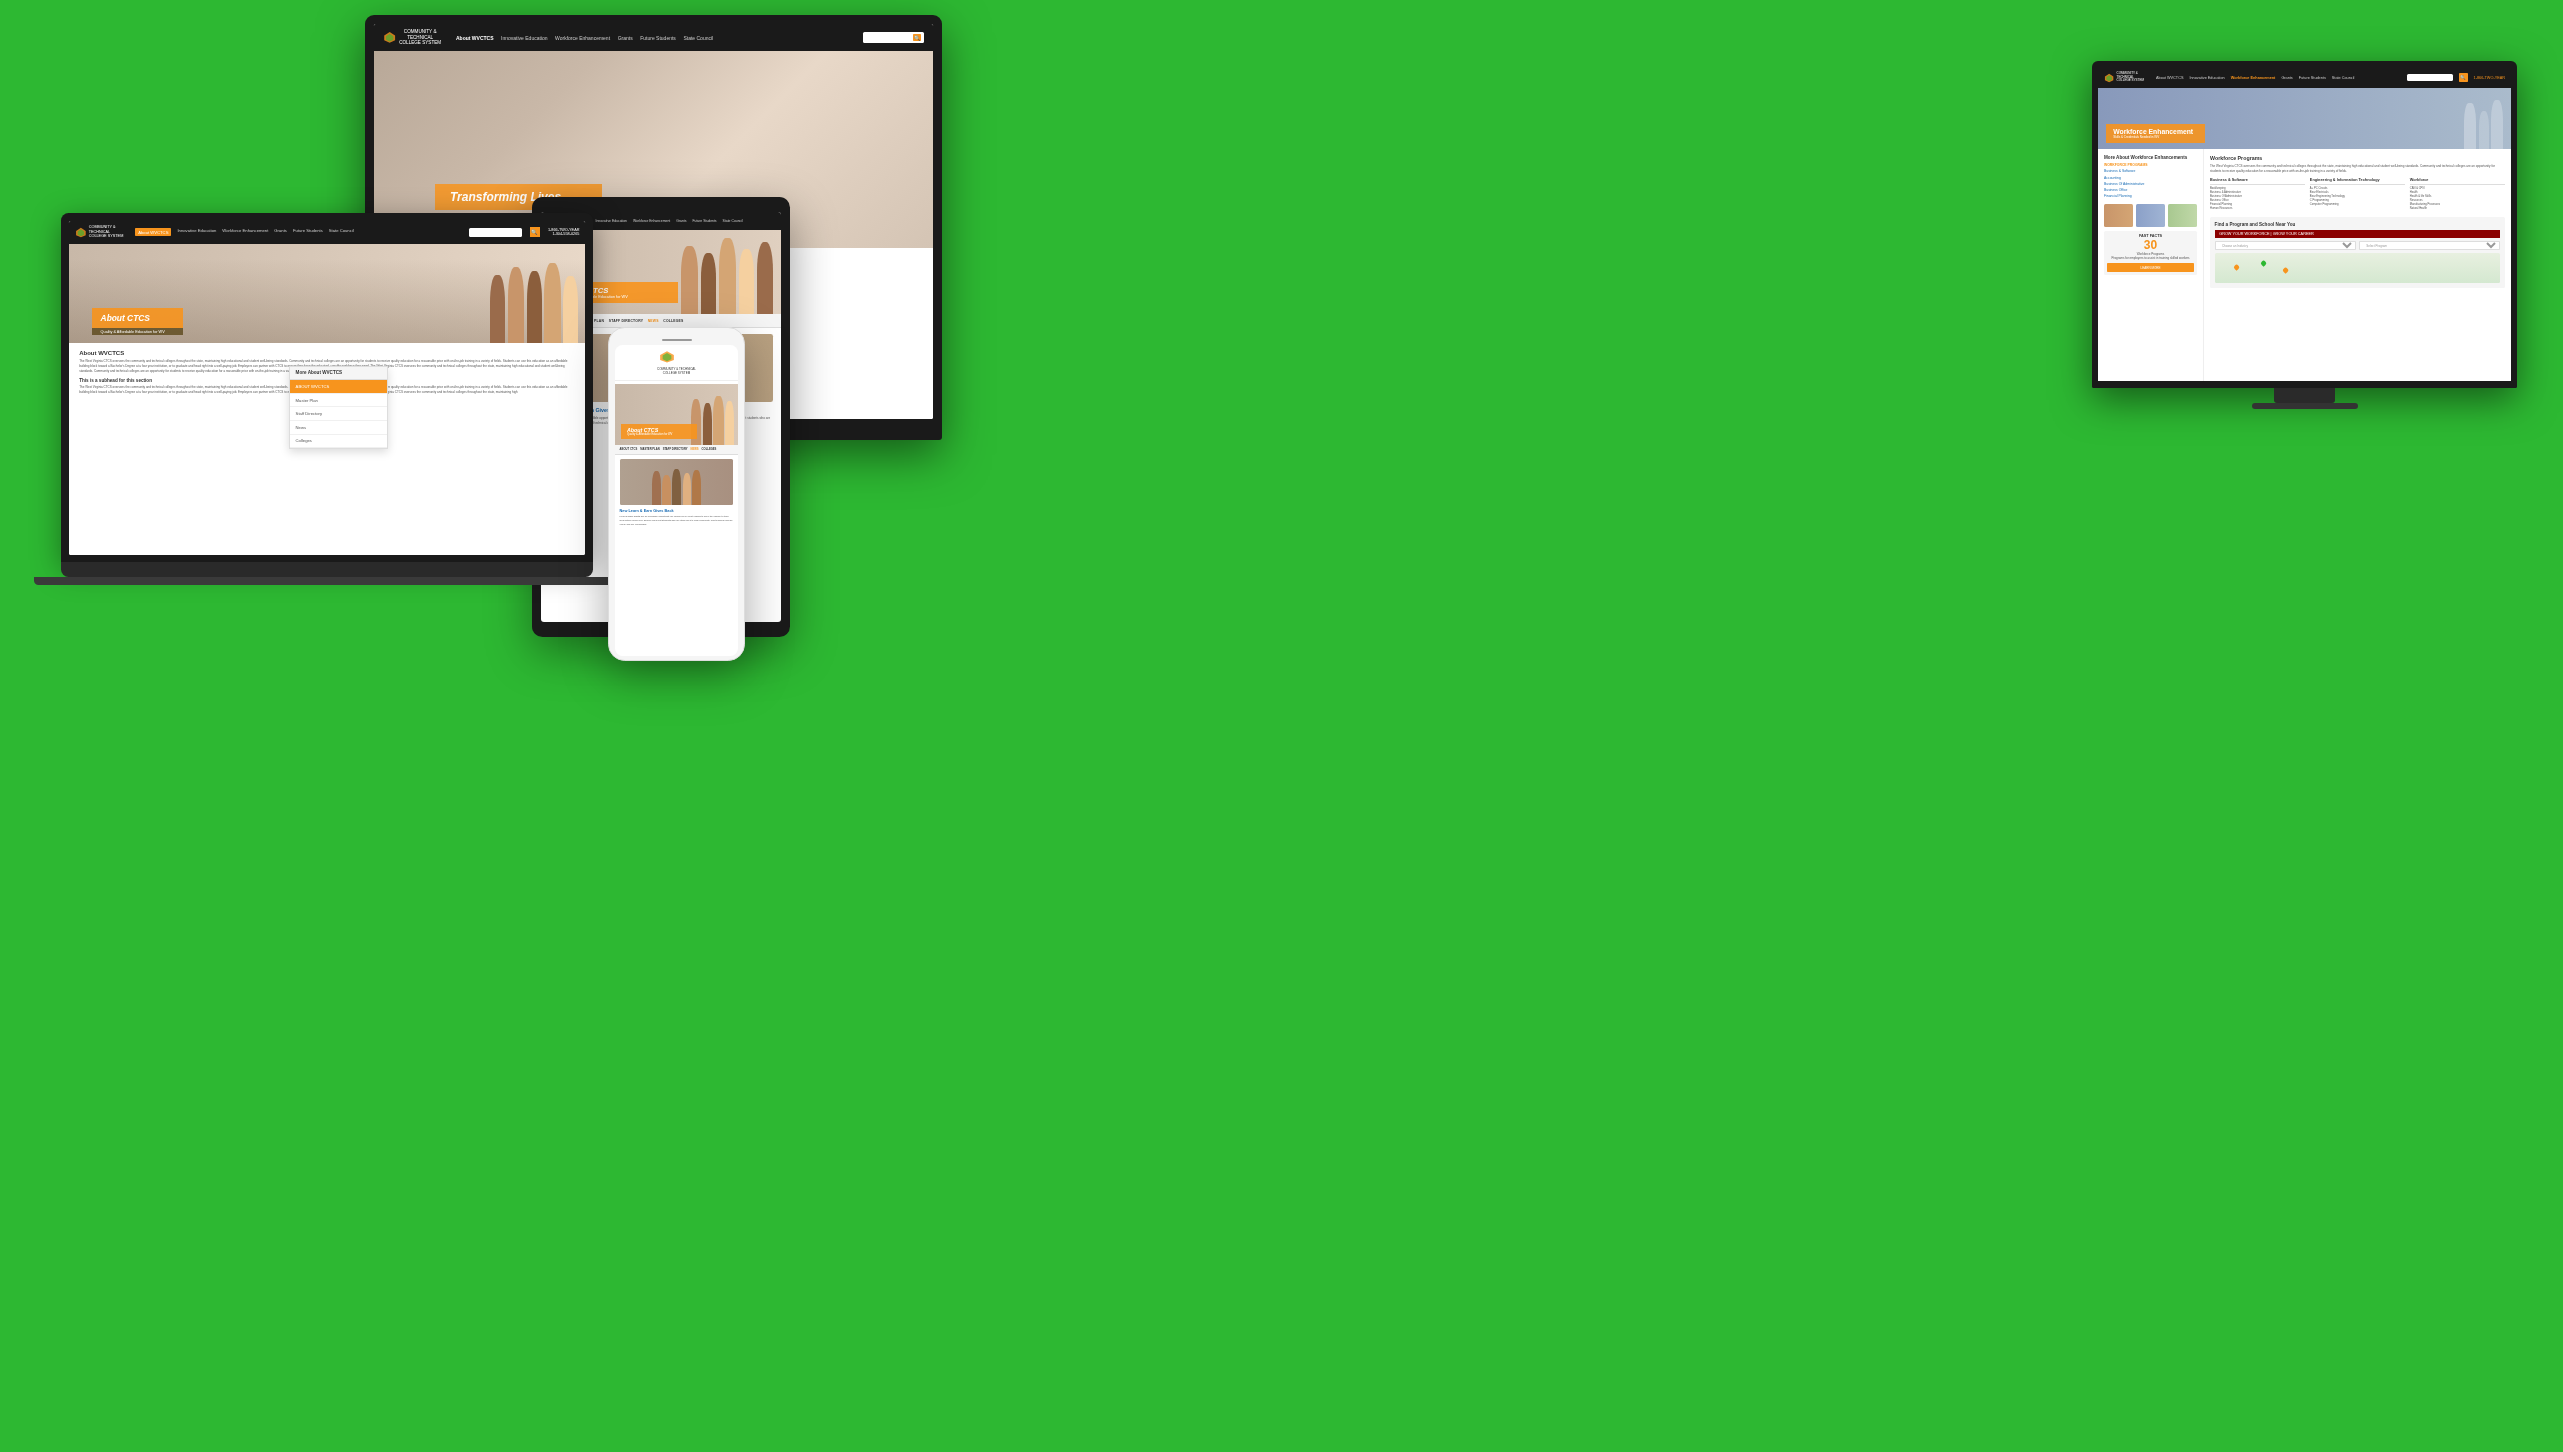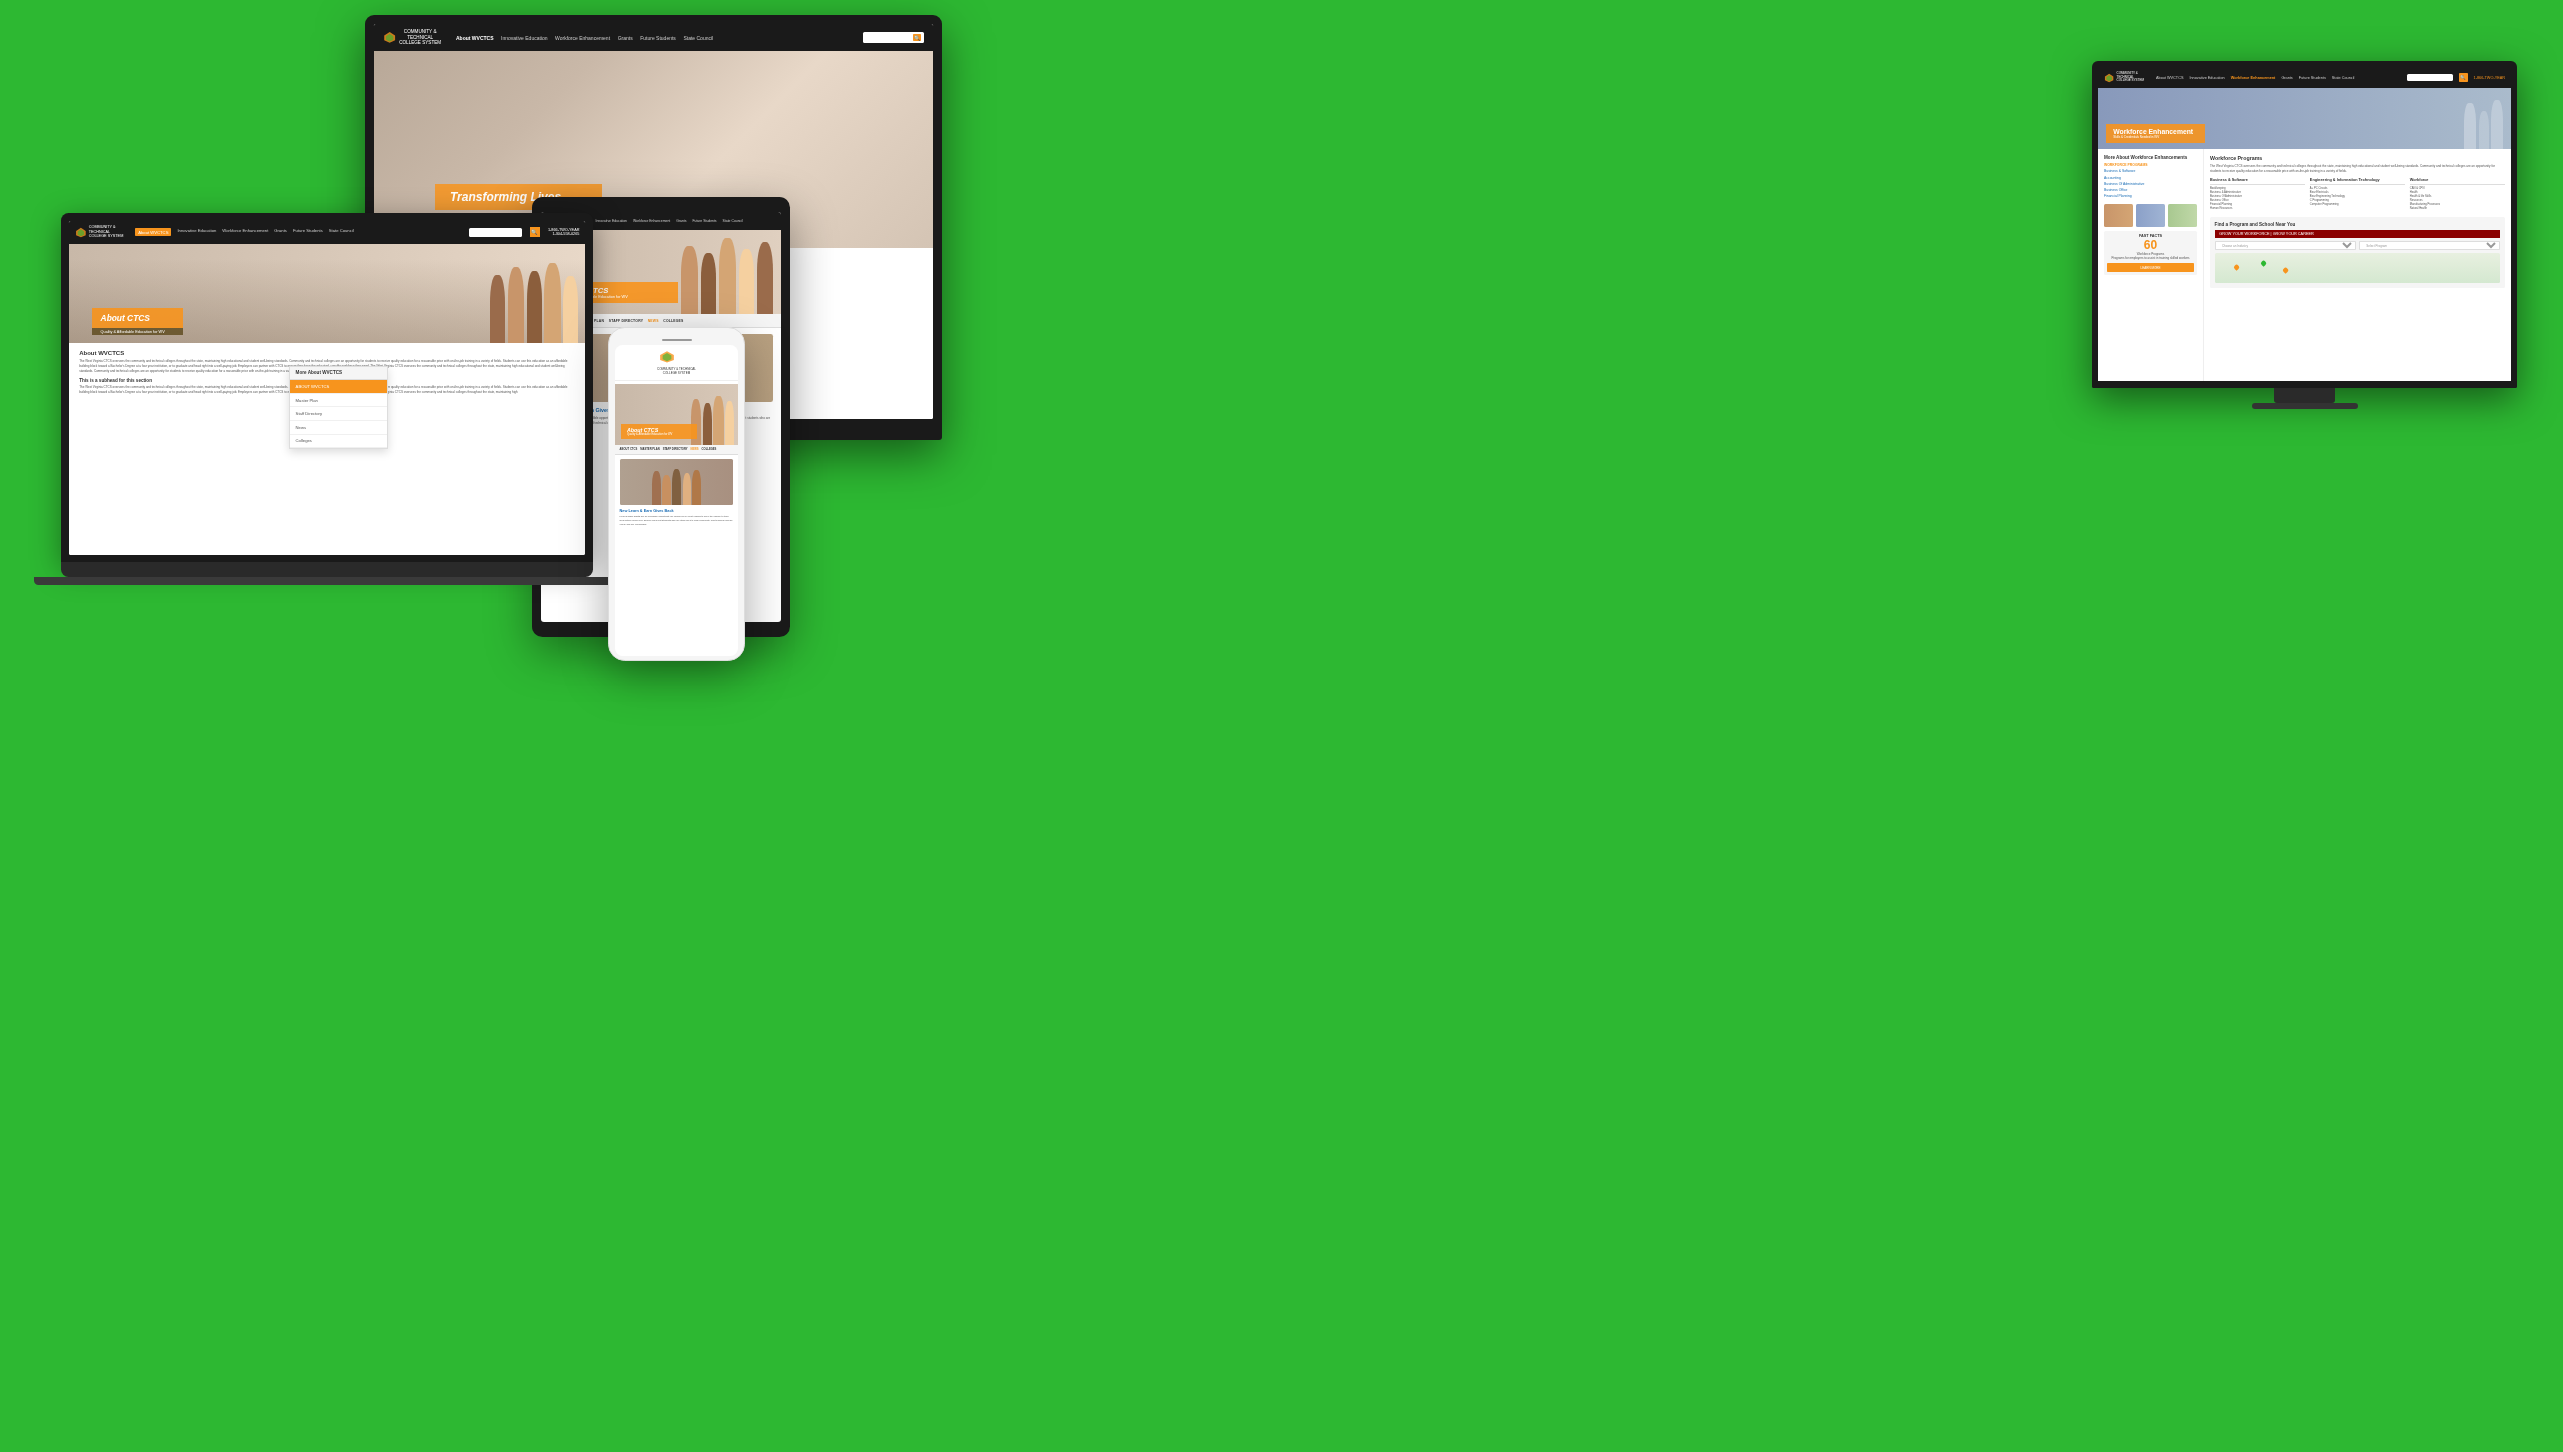--- a/index.html
+++ b/index.html
@@ -1151,21 +1151,21 @@
           <div class="desktop-sidebar-item">Financial Planning</div>
 
           <div class="desktop-sidebar-images">
             <div class="desktop-img-placeholder" style="background:linear-gradient(to right,#c8956a,#d4a574);"></div>
             <div class="desktop-img-placeholder" style="background:linear-gradient(to right,#8ba0c8,#a0b4d4);"></div>
             <div class="desktop-img-placeholder" style="background:linear-gradient(to right,#a8c890,#c0d8a8);"></div>
           </div>
 
           <div class="desktop-fast-facts">
             <div class="desktop-ff-title">FAST FACTS</div>
-            <div class="desktop-ff-number">60</div>
+            <div class="desktop-ff-number">30</div>
             <div class="desktop-ff-label">Workforce Programs</div>
             <div class="desktop-ff-label">Programs for employers to assist in training skilled workers</div>
             <div class="desktop-ff-btn">LEARN MORE</div>
           </div>
         </div>
 
         <div class="desktop-main-content">
           <div class="desktop-main-title">Workforce Programs</div>
           <div class="desktop-main-text">The West Virginia CTCS oversees the community and technical colleges throughout the state, maintaining high educational and student well-being standards. Community and technical colleges are an opportunity for students to receive quality education for a reasonable price with on-the-job training in a variety of fields.</div>
 

